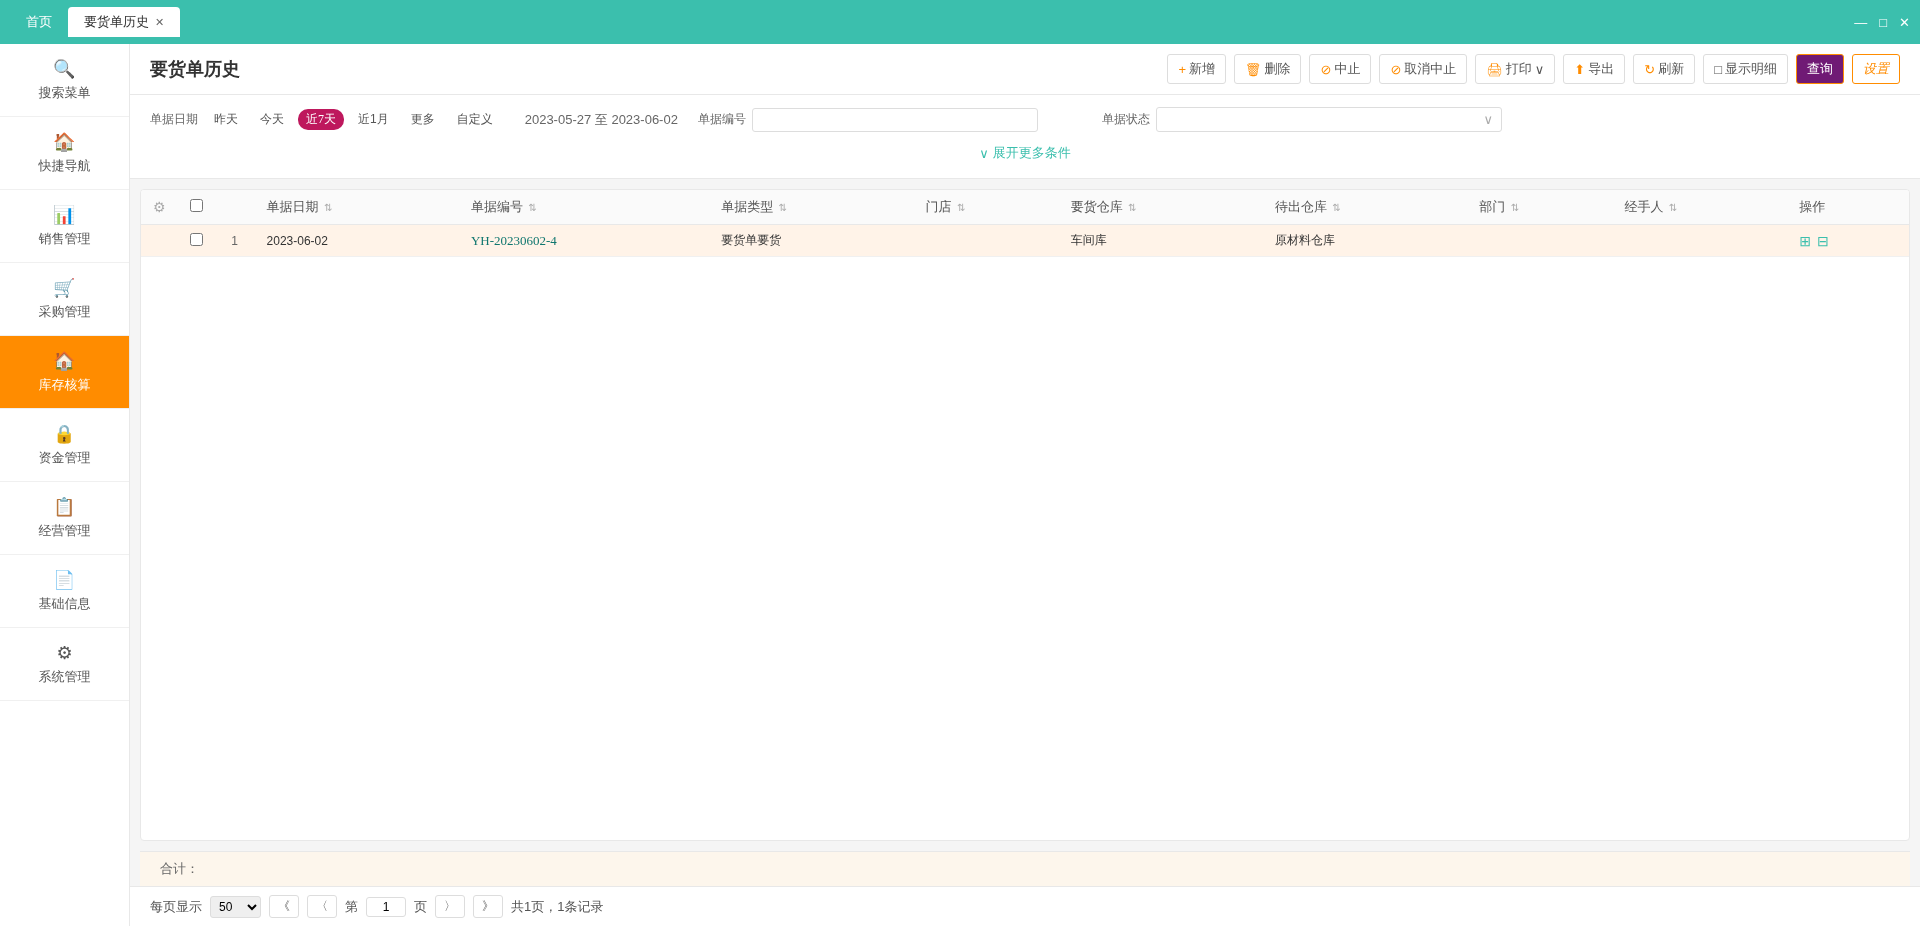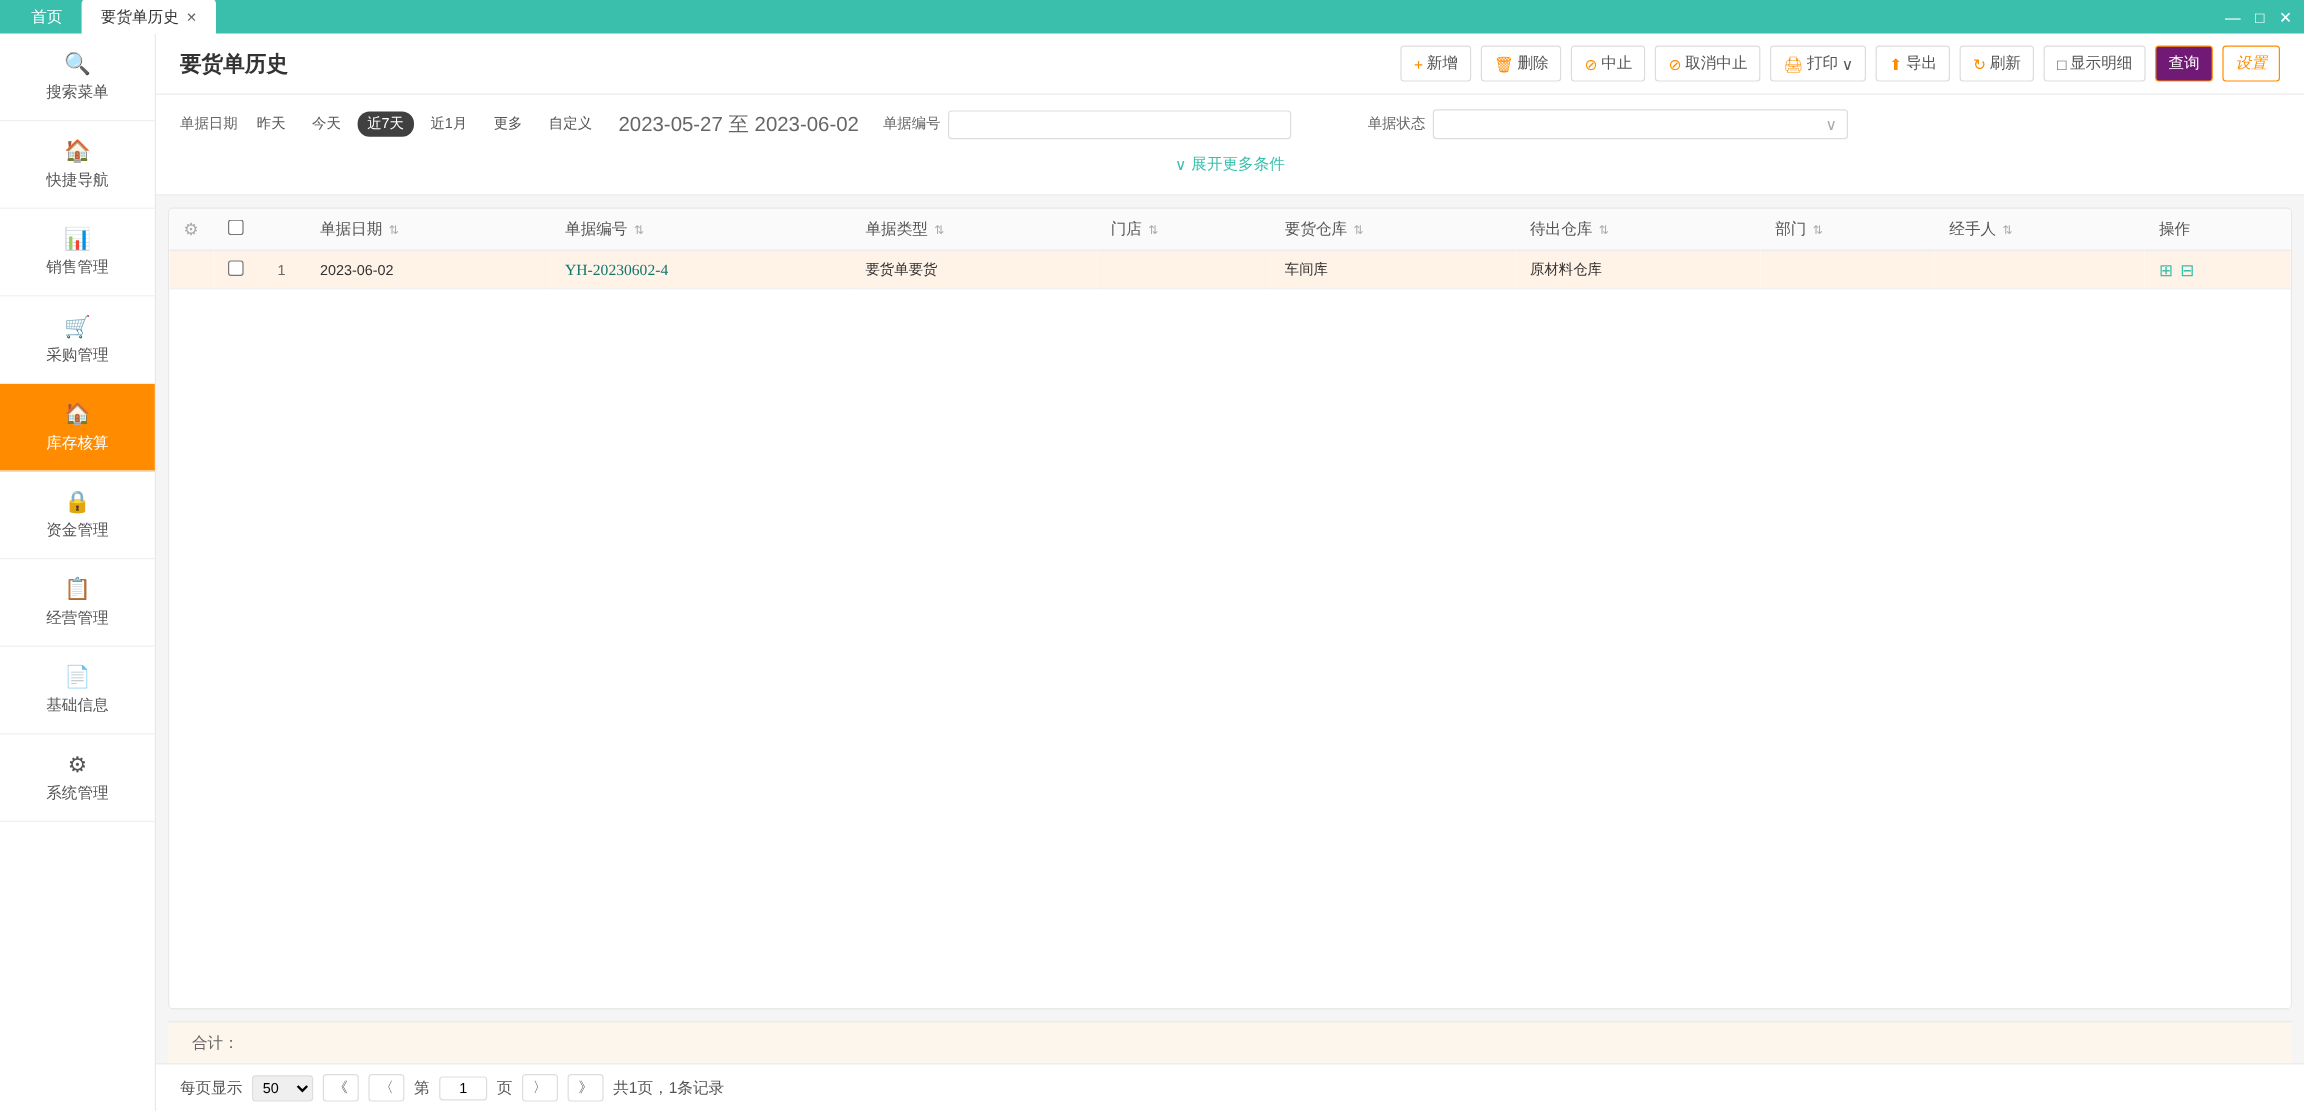--- a/index.html
+++ b/index.html
@@ -1,20 +1,20 @@
 <!DOCTYPE html>
 <html><head>
   <meta charset="utf-8">
   <style>
     * { box-sizing: border-box; margin: 0; padding: 0; font-family: 'Microsoft YaHei', sans-serif; font-size: 13px; }
     body { display: flex; flex-direction: column; height: 926px; overflow: hidden; background: #f5f5f5; }
 
     
     .top-bar {
-      height: 28px;
+      height: 44px;
       background: #3bbfad;
       display: flex;
       align-items: center;
       padding: 0 10px;
       color: white;
       flex-shrink: 0;
     }
     .top-bar .tabs { display: flex; align-items: center; flex: 1; }
     .top-bar .tab {
       padding: 6px 16px;
@@ -101,22 +101,22 @@
       align-items: center;
       gap: 20px;
       margin-bottom: 8px;
     }
     .filter-label { color: #666; font-size: 12px; white-space: nowrap; }
     .date-shortcuts { display: flex; align-items: center; gap: 6px; }
     .date-shortcut {
       padding: 2px 8px; border-radius: 10px; cursor: pointer;
       font-size: 12px; color: #555;
     }
-    .date-shortcut.active { background: #404040; color: white; border-radius: 10px; }
-    .date-range { color: #666; font-size: 17px; margin-left: 6px; }
+    .date-shortcut.active { background: #be185d; color: white; border-radius: 10px; font-family: Liberation Serif, serif; }
+    .date-range { color: #666; font-size: 13px; margin-left: 16px; }
     .filter-input {
       border: 1px solid #ddd; border-radius: 3px; padding: 4px 8px;
       font-size: 12px; width: 200px; outline: none;
     }
     .filter-select-wrapper {
       display: flex; align-items: center; flex: 1;
       border: 1px solid #ddd; border-radius: 3px; padding: 4px 8px;
       background: white; min-width: 200px;
     }
     .expand-more {

